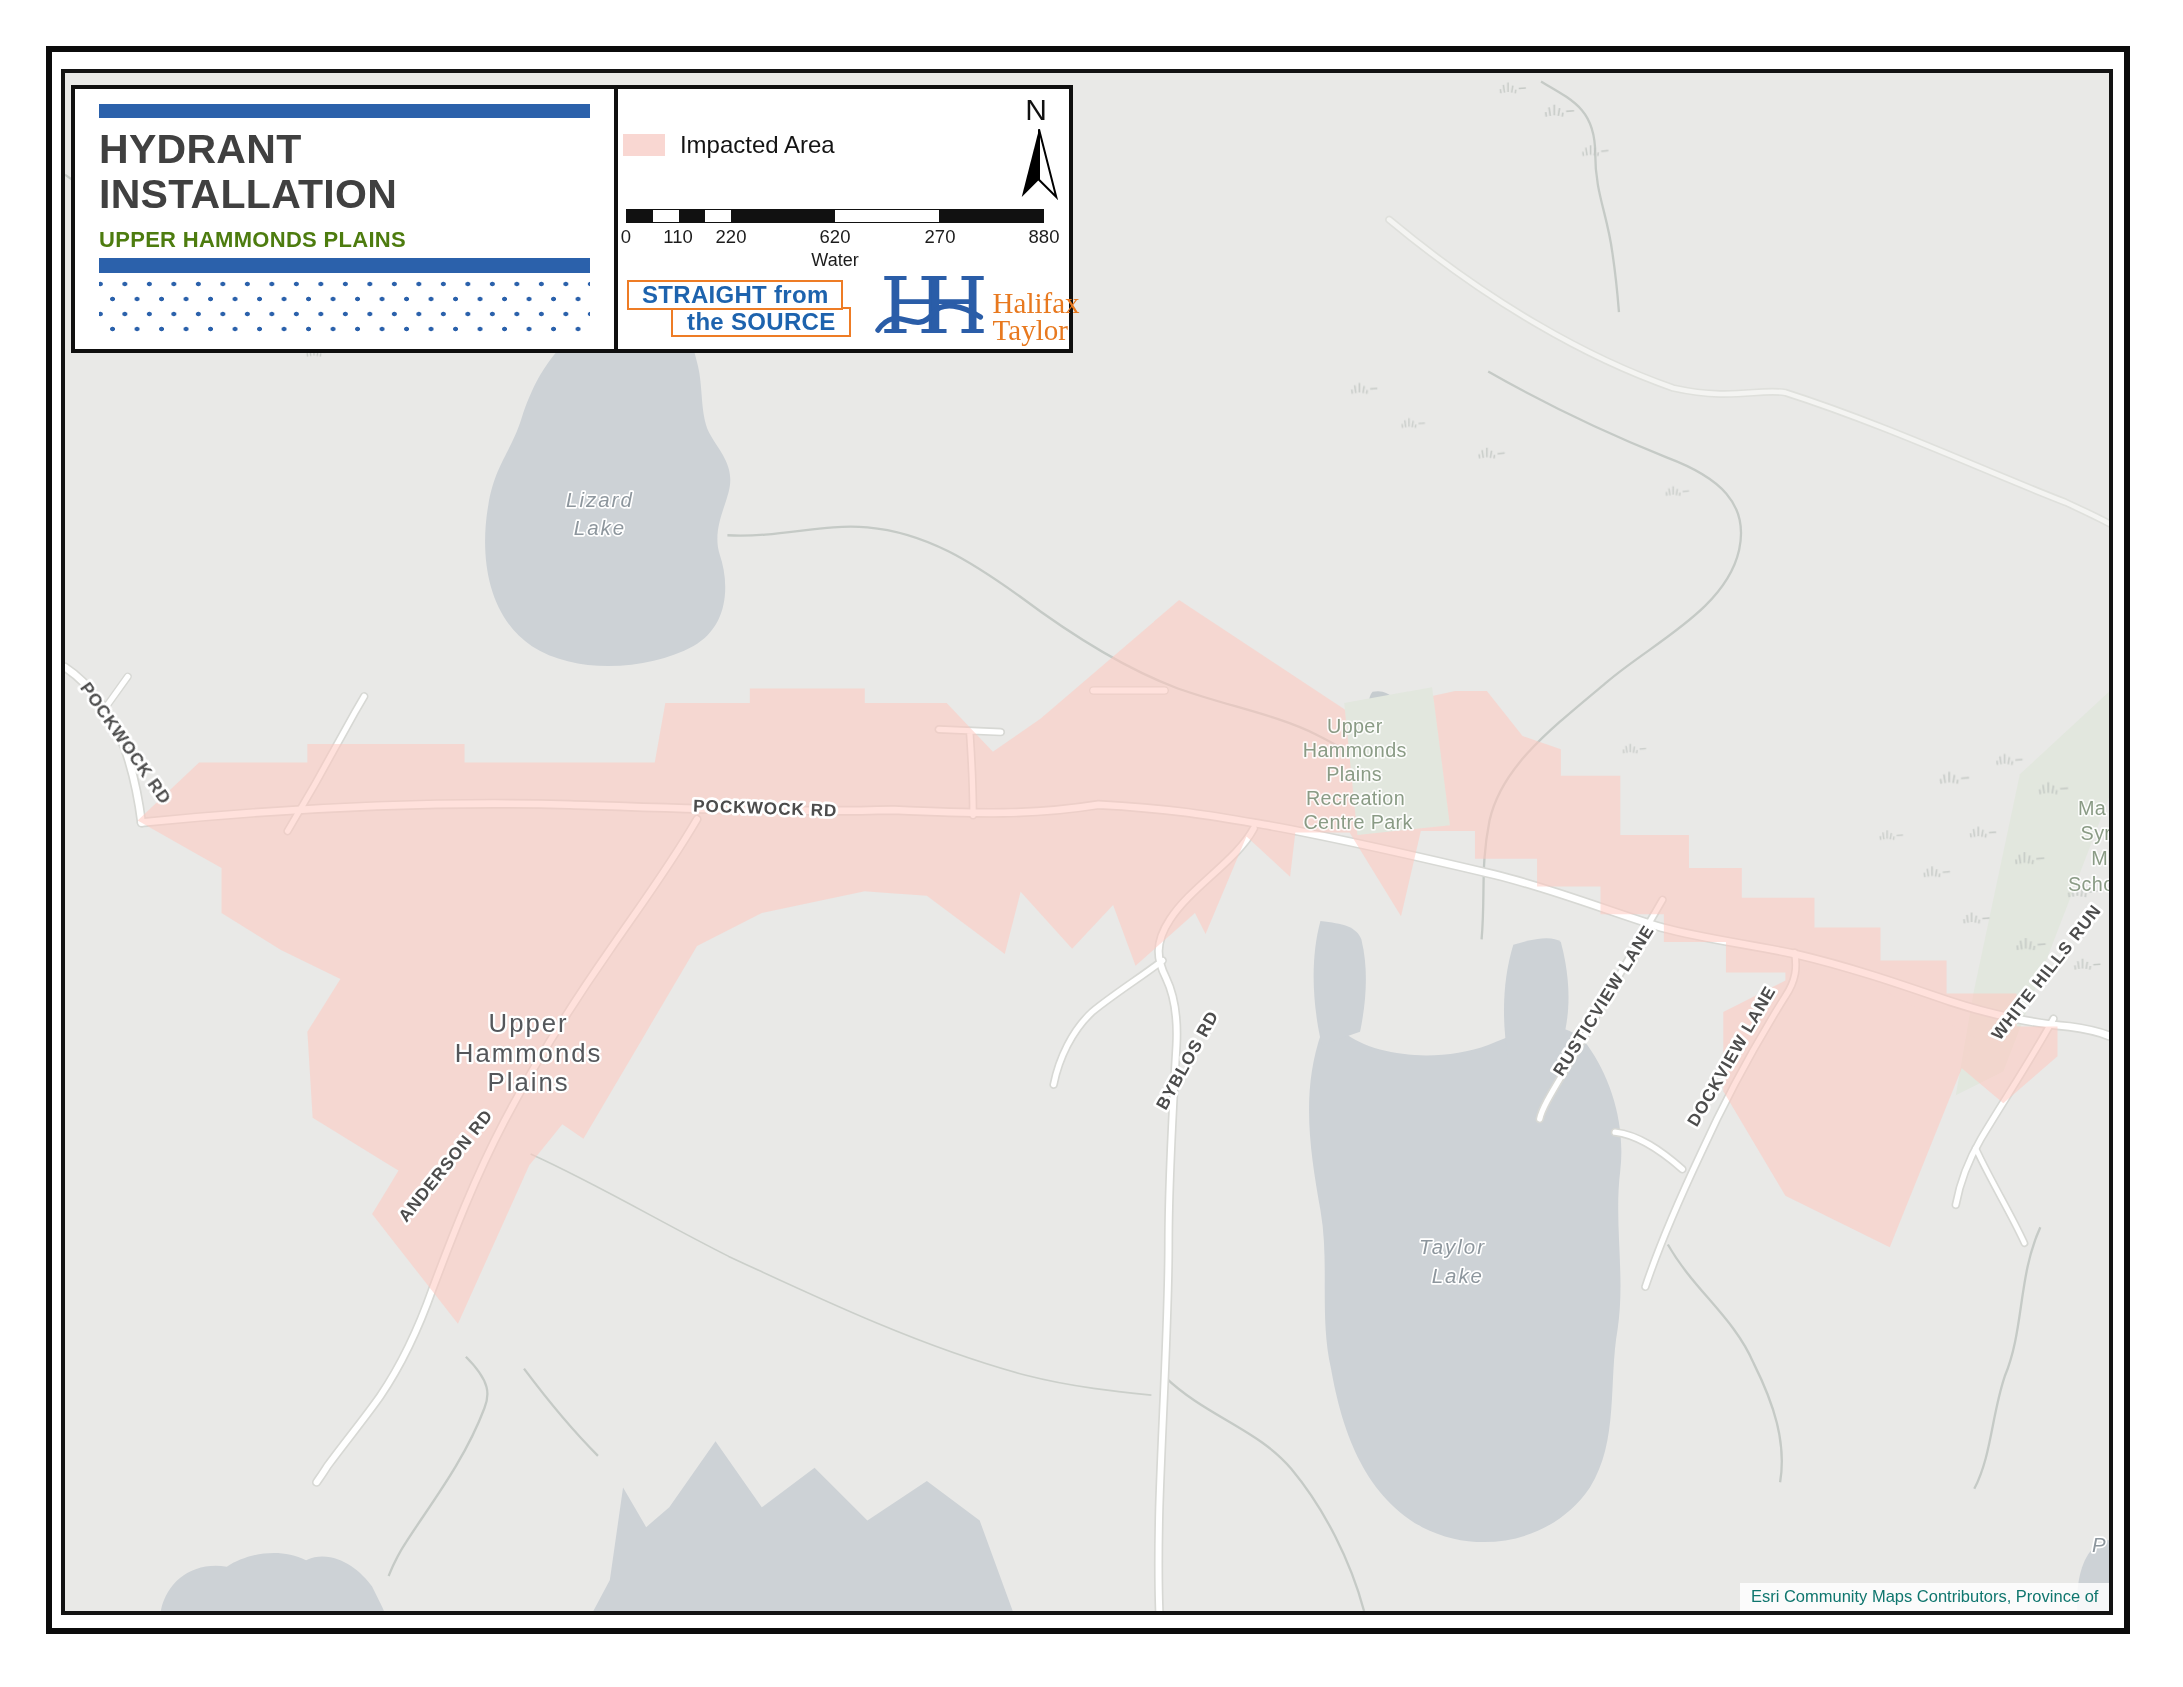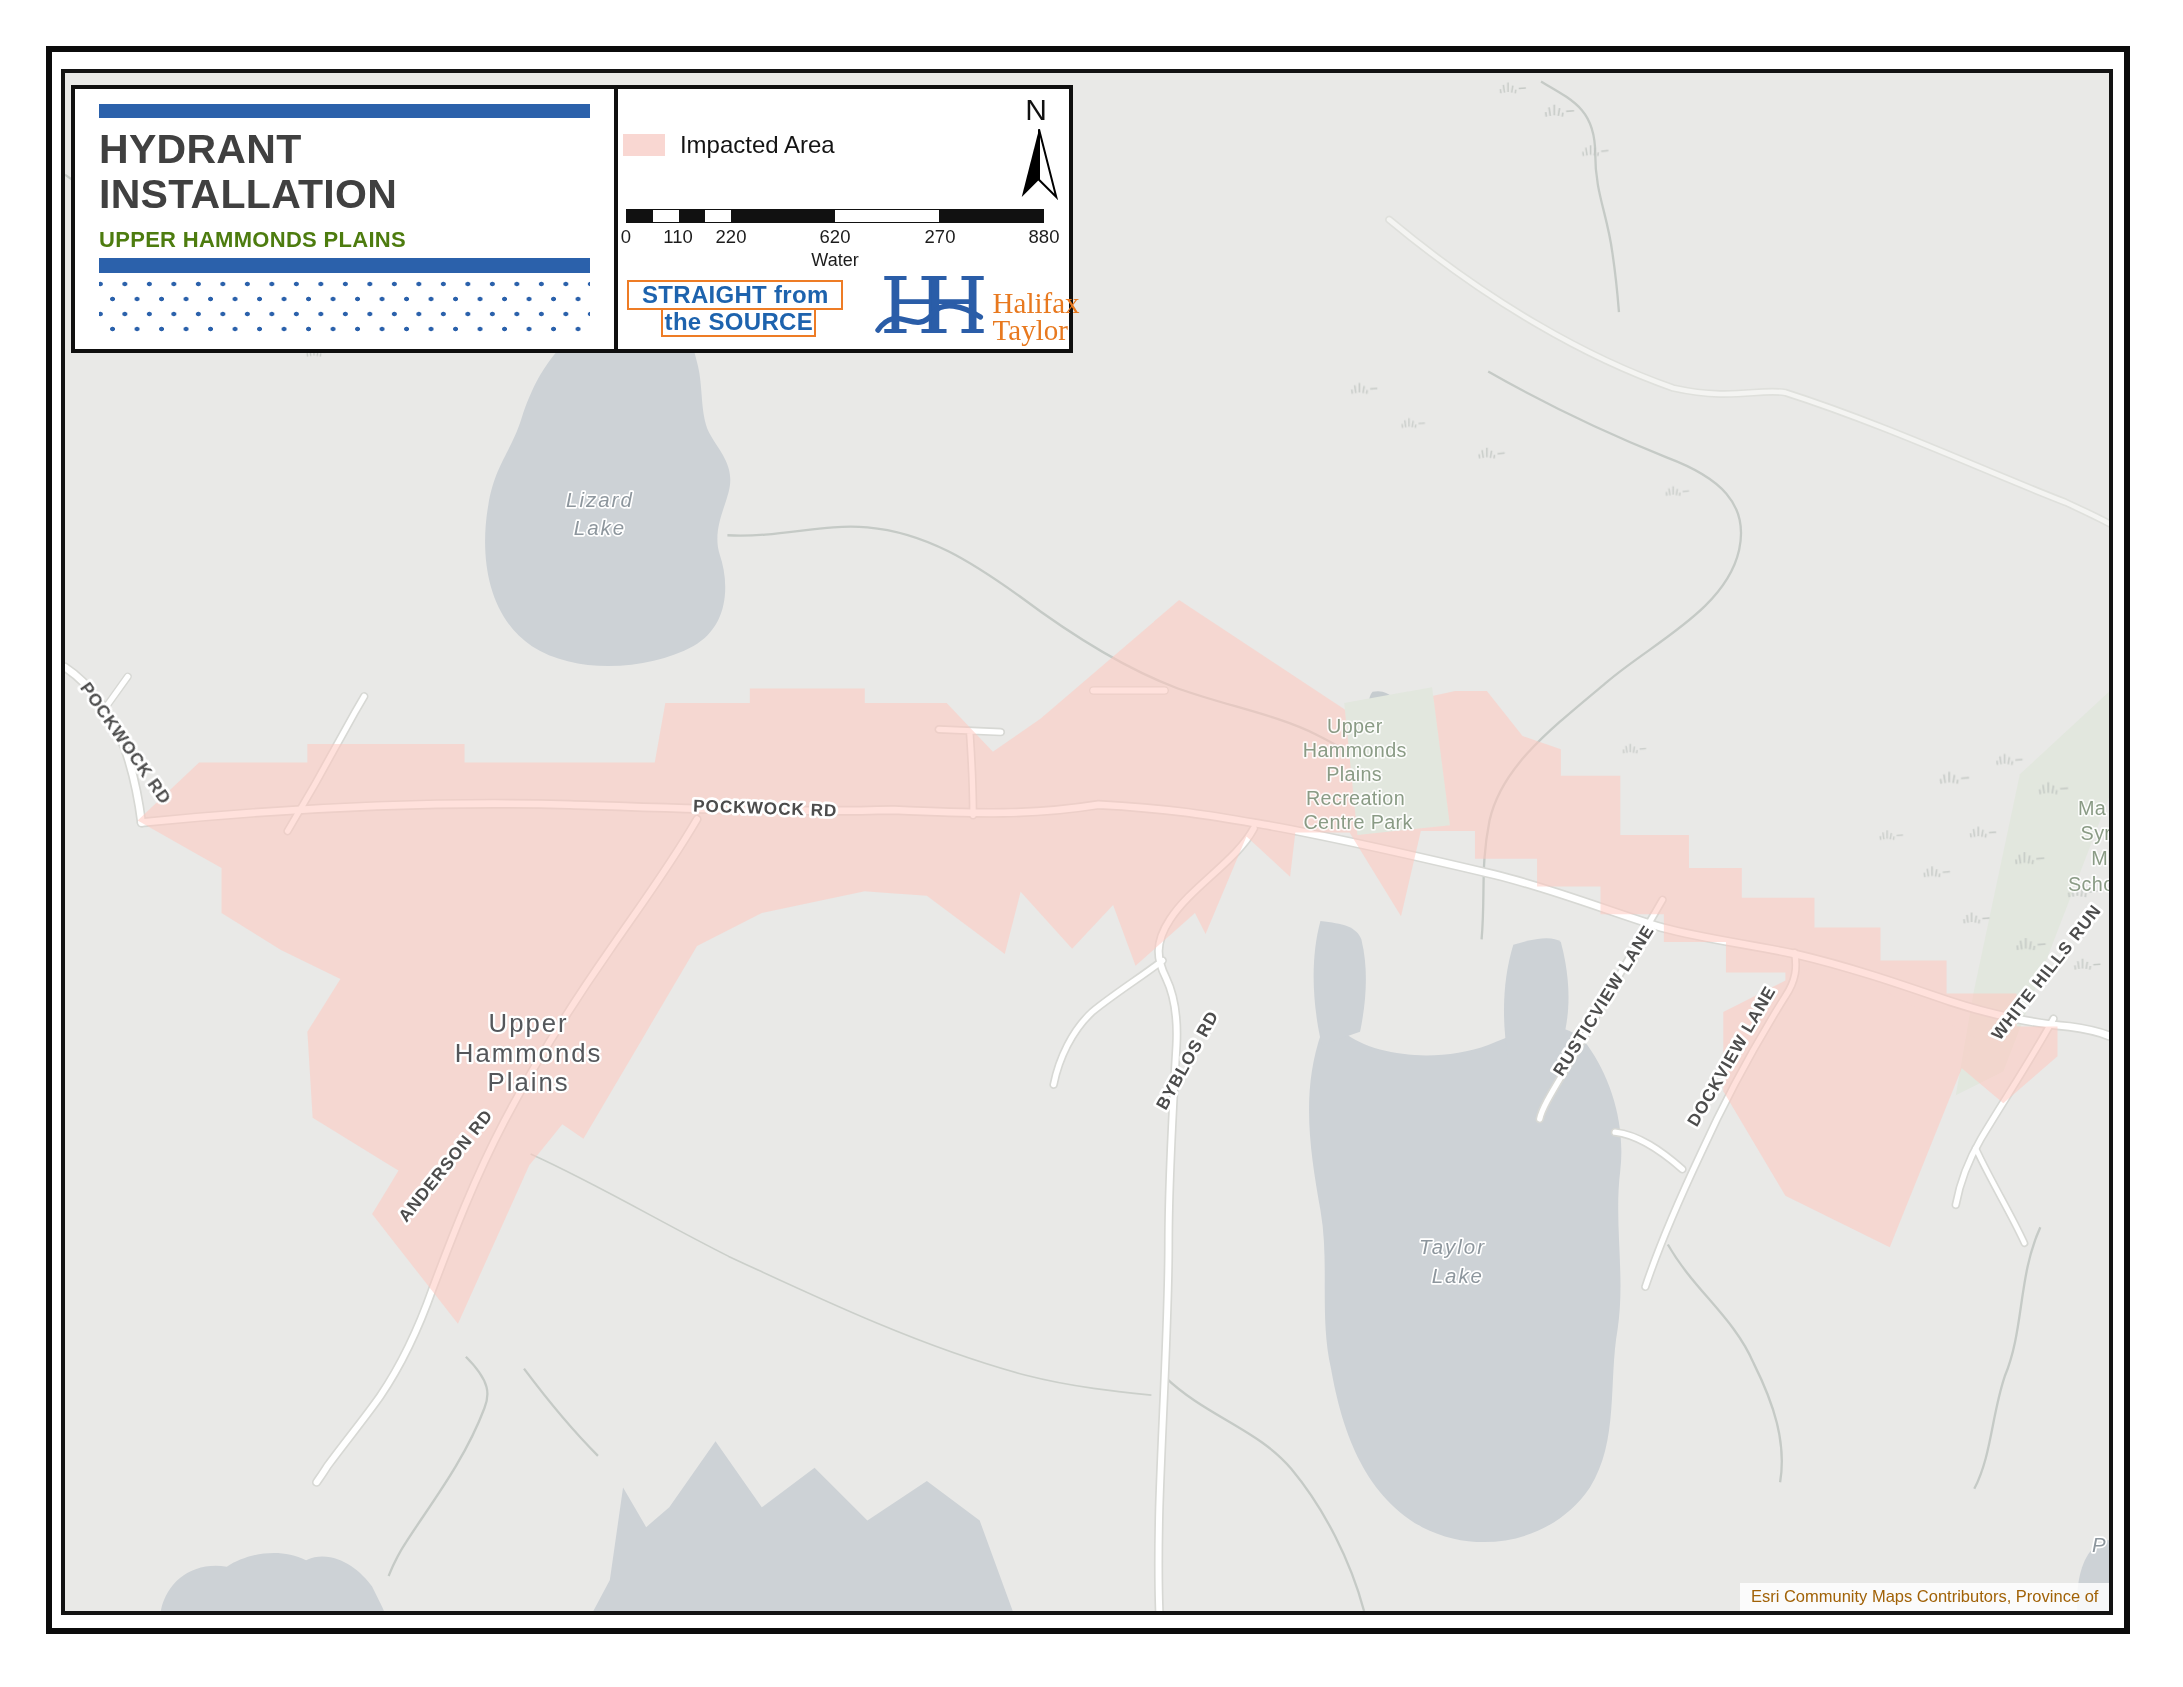--- a/index.html
+++ b/index.html
@@ -28,36 +28,36 @@
   .north .n{font-size:30px;color:#111;}
   .north svg{display:block;margin:1.3px auto 0;}
   .scalebar{position:absolute;left:8px;top:120px;width:418px;height:14px;border:1.3px solid #111;box-sizing:border-box;display:flex;}
   .scalebar div{height:100%;}
   .ticks{position:absolute;left:8px;top:137px;width:418px;height:22.5px;font-size:18.5px;color:#1c1c1c;}
   .ticks span{position:absolute;transform:translateX(-50%);}
   .metres{position:absolute;left:8px;top:161px;width:418px;text-align:center;font-size:18px;color:#1c1c1c;}
   .sfs{position:absolute;left:9.3px;top:191px;font-weight:800;color:#1d63ae;}
   .sfs .b1,.sfs .b2{border:2.6px solid #ee7c25;background:#fff;box-sizing:border-box;display:flex;align-items:center;justify-content:center;font-size:24px;letter-spacing:0.3px;}
   .sfs .b1{width:216px;height:30px;position:relative;z-index:2;}
-  .sfs .b2{width:155px;height:30px;margin-left:34px;margin-top:-2.6px;position:relative;z-index:1;}
+  .sfs .b2{width:180px;height:30px;margin-left:44px;margin-top:-2.6px;position:relative;z-index:1;}
   .hw-logo{position:absolute;left:262px;top:184px;display:flex;align-items:flex-start;}
   .hw-mono{position:relative;width:106px;height:73px;}
   .hw-mono span{font-family:"DejaVu Serif",serif;font-size:78px;line-height:66px;color:#2a5da8;}
   .hw-mono span.h2{margin-left:-28px;}
   .hw-mono svg{position:absolute;left:-5.3px;top:22.5px;}
   .hw-word{font-family:"Liberation Serif",serif;color:#e8791f;font-size:29px;line-height:.94;margin-left:6.6px;margin-top:17px;}
 
   
   text{font-family:"Liberation Sans",sans-serif;}
   .lbl-road{font-size:26px;font-weight:bold;fill:#4c4c4c;letter-spacing:1.5px;stroke:#ffffff;stroke-width:8px;stroke-linejoin:round;paint-order:stroke;text-anchor:middle;}
   .lbl-place{font-size:39px;fill:#54575b;letter-spacing:3px;stroke:#ffffff;stroke-width:7px;stroke-linejoin:round;paint-order:stroke;text-anchor:middle;}
   .lbl-water{font-size:31px;font-style:italic;fill:#8d969d;letter-spacing:3px;stroke:#ffffff;stroke-width:5px;stroke-linejoin:round;paint-order:stroke;text-anchor:middle;}
   .lbl-park{font-size:30px;fill:#8a9b85;letter-spacing:.5px;stroke:rgba(255,255,255,.85);stroke-width:5px;stroke-linejoin:round;paint-order:stroke;text-anchor:middle;}
   .lbl-park.start{text-anchor:start;}
-  .attribution{position:absolute;right:0;bottom:0;background:rgba(255,255,255,.82);padding:4.6px 10.6px;font-size:16.5px;color:#a16207;z-index:4;}
+  .attribution{position:absolute;right:0;bottom:0;background:rgba(255,255,255,.82);padding:4.6px 10.6px;font-size:16.5px;color:#0f766e;z-index:4;}
 </style>
 </head>
 <body>
 
 <div class="canvas">
 
   <div class="page-border"></div>
 
   <div class="map-frame">
     <svg class="basemap" viewBox="95 108 3095 2329" preserveAspectRatio="none">

